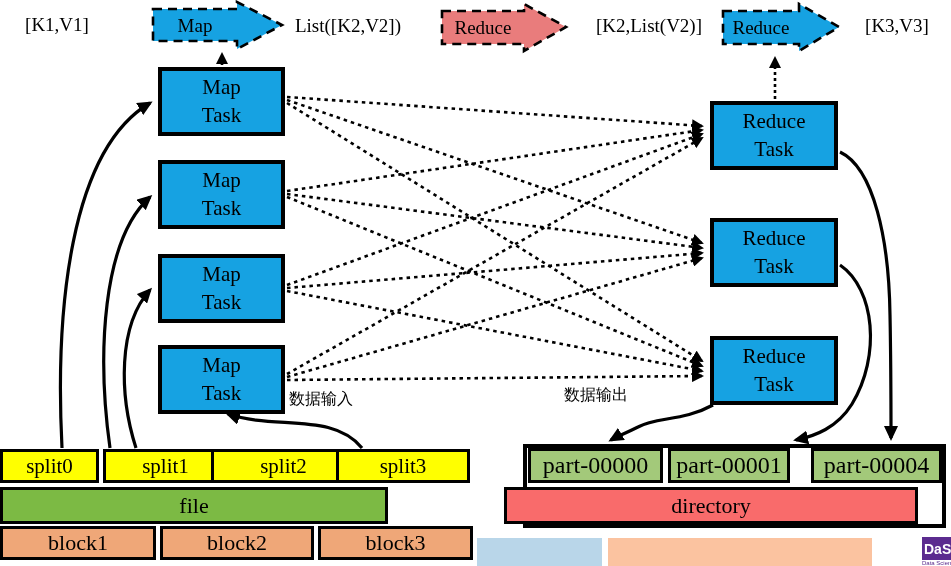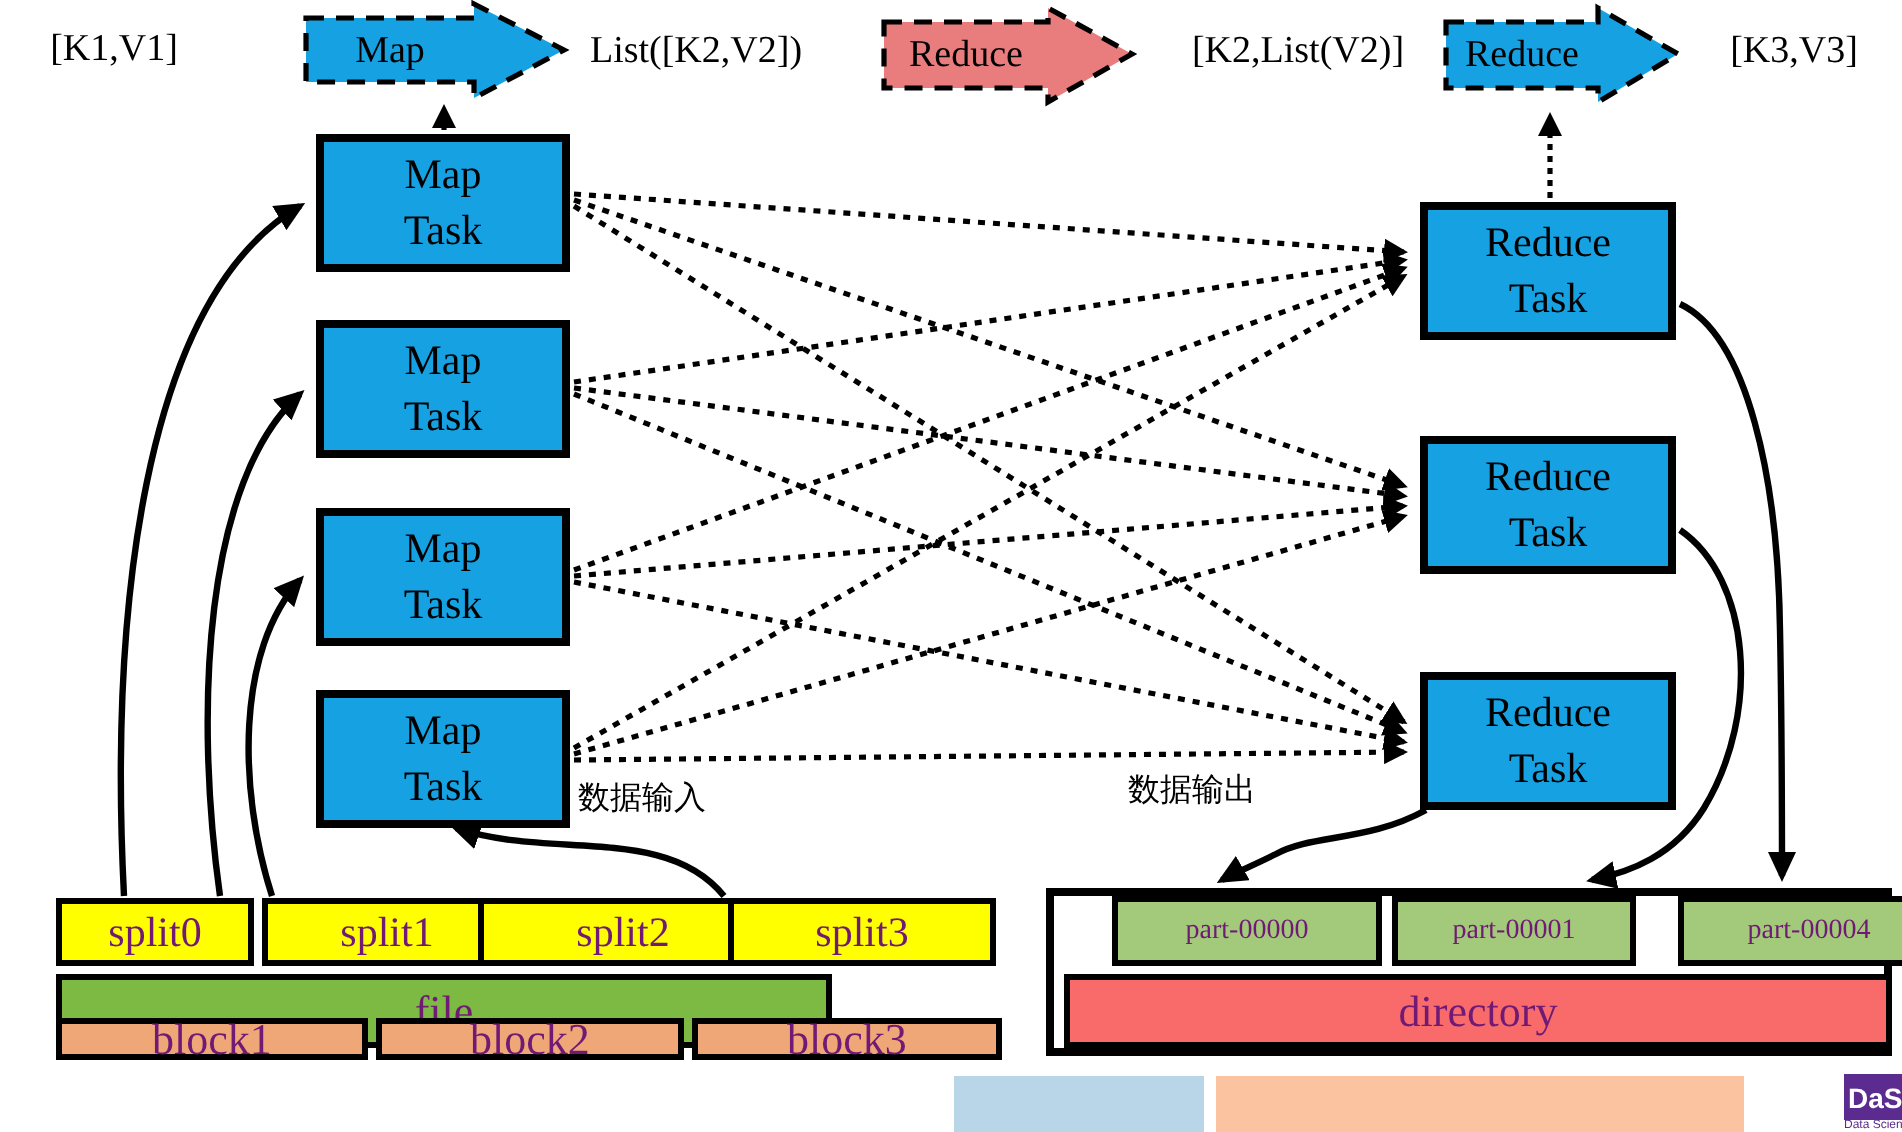--- a/index.html
+++ b/index.html
@@ -26,31 +26,31 @@
   .mtask{left:158px;width:127px;height:69px;}
   .rtask{left:710px;width:128px;height:69px;}
   
   .cn{
     position:absolute;font-size:16px;color:#000;z-index:6;white-space:nowrap;
     font-family:"Liberation Serif",serif;
   }
   
   .cell{
     position:absolute;border:3px solid #000;display:flex;align-items:center;
-    justify-content:center;color:#701a75;z-index:2;white-space:nowrap;margin-left:28px;
+    justify-content:center;color:#000000;z-index:2;white-space:nowrap;
   }
   .split{background:#ffff00;top:449px;height:34px;font-size:21px;}
   .filebar{background:#7cba44;left:0;top:487px;width:388px;height:37px;font-size:22px;}
-  .block{background:#efa778;top:509px;height:21px;font-size:22px;}
+  .block{background:#efa778;top:526px;height:34px;font-size:22px;}
   
   .outbox{
     position:absolute;left:523px;top:444px;width:423px;height:84px;
     background:#ffffff;border:4px solid #000;z-index:2;
   }
-  .part{background:#a3c97a;top:448px;height:35px;font-size:14px;}
+  .part{background:#a3c97a;top:448px;height:35px;font-size:24px;}
   .dirbar{background:#f96b6b;left:504px;top:487px;width:414px;height:37px;font-size:22px;}
   
   .strip{position:absolute;top:538px;height:28px;z-index:1;}
   .strip-blue{left:477px;width:125px;background:#b9d6e9;}
   .strip-peach{left:608px;width:264px;background:#fbc3a0;}
   .logo{
     position:absolute;left:922px;top:537px;width:32px;height:23px;background:#5b2b8f;
     color:#fff;font-family:"Liberation Sans",sans-serif;font-size:14px;font-weight:bold;
     display:flex;align-items:center;justify-content:flex-start;padding-left:2px;z-index:6;
   }

